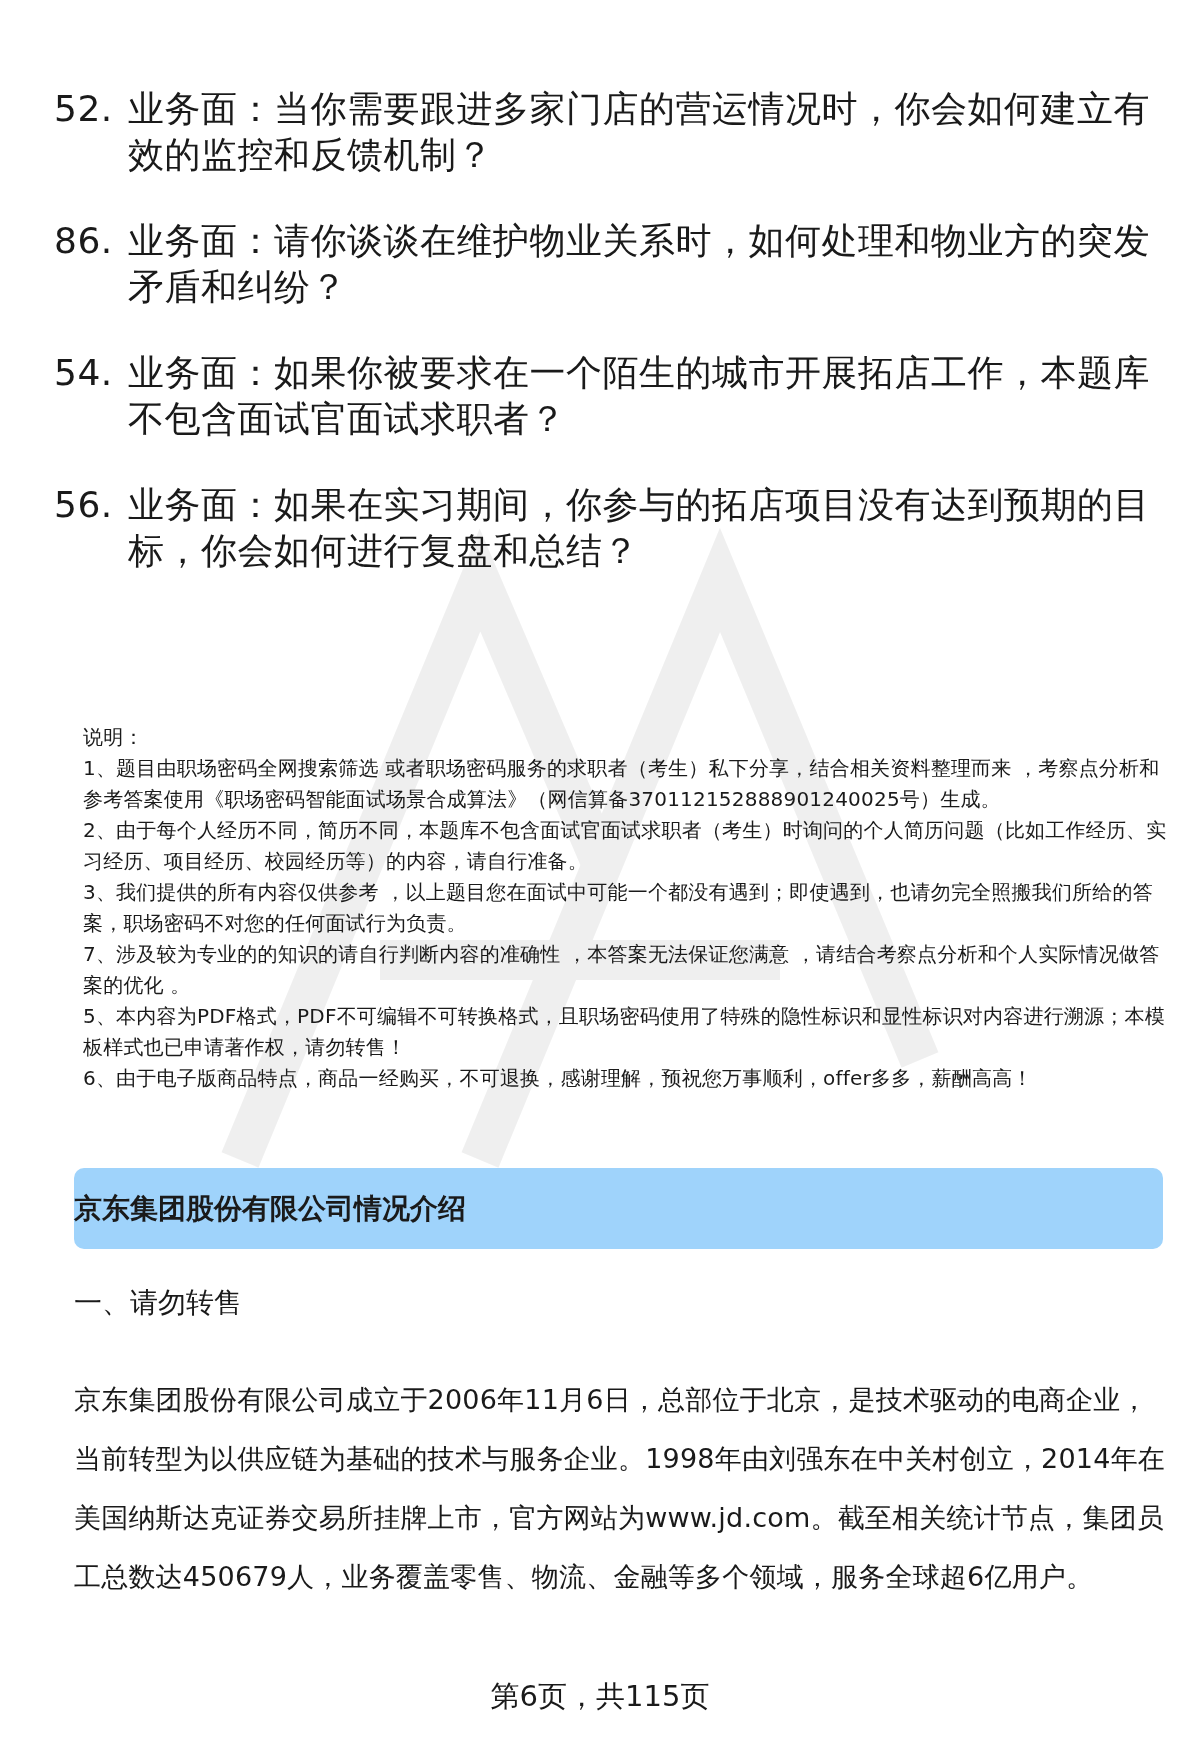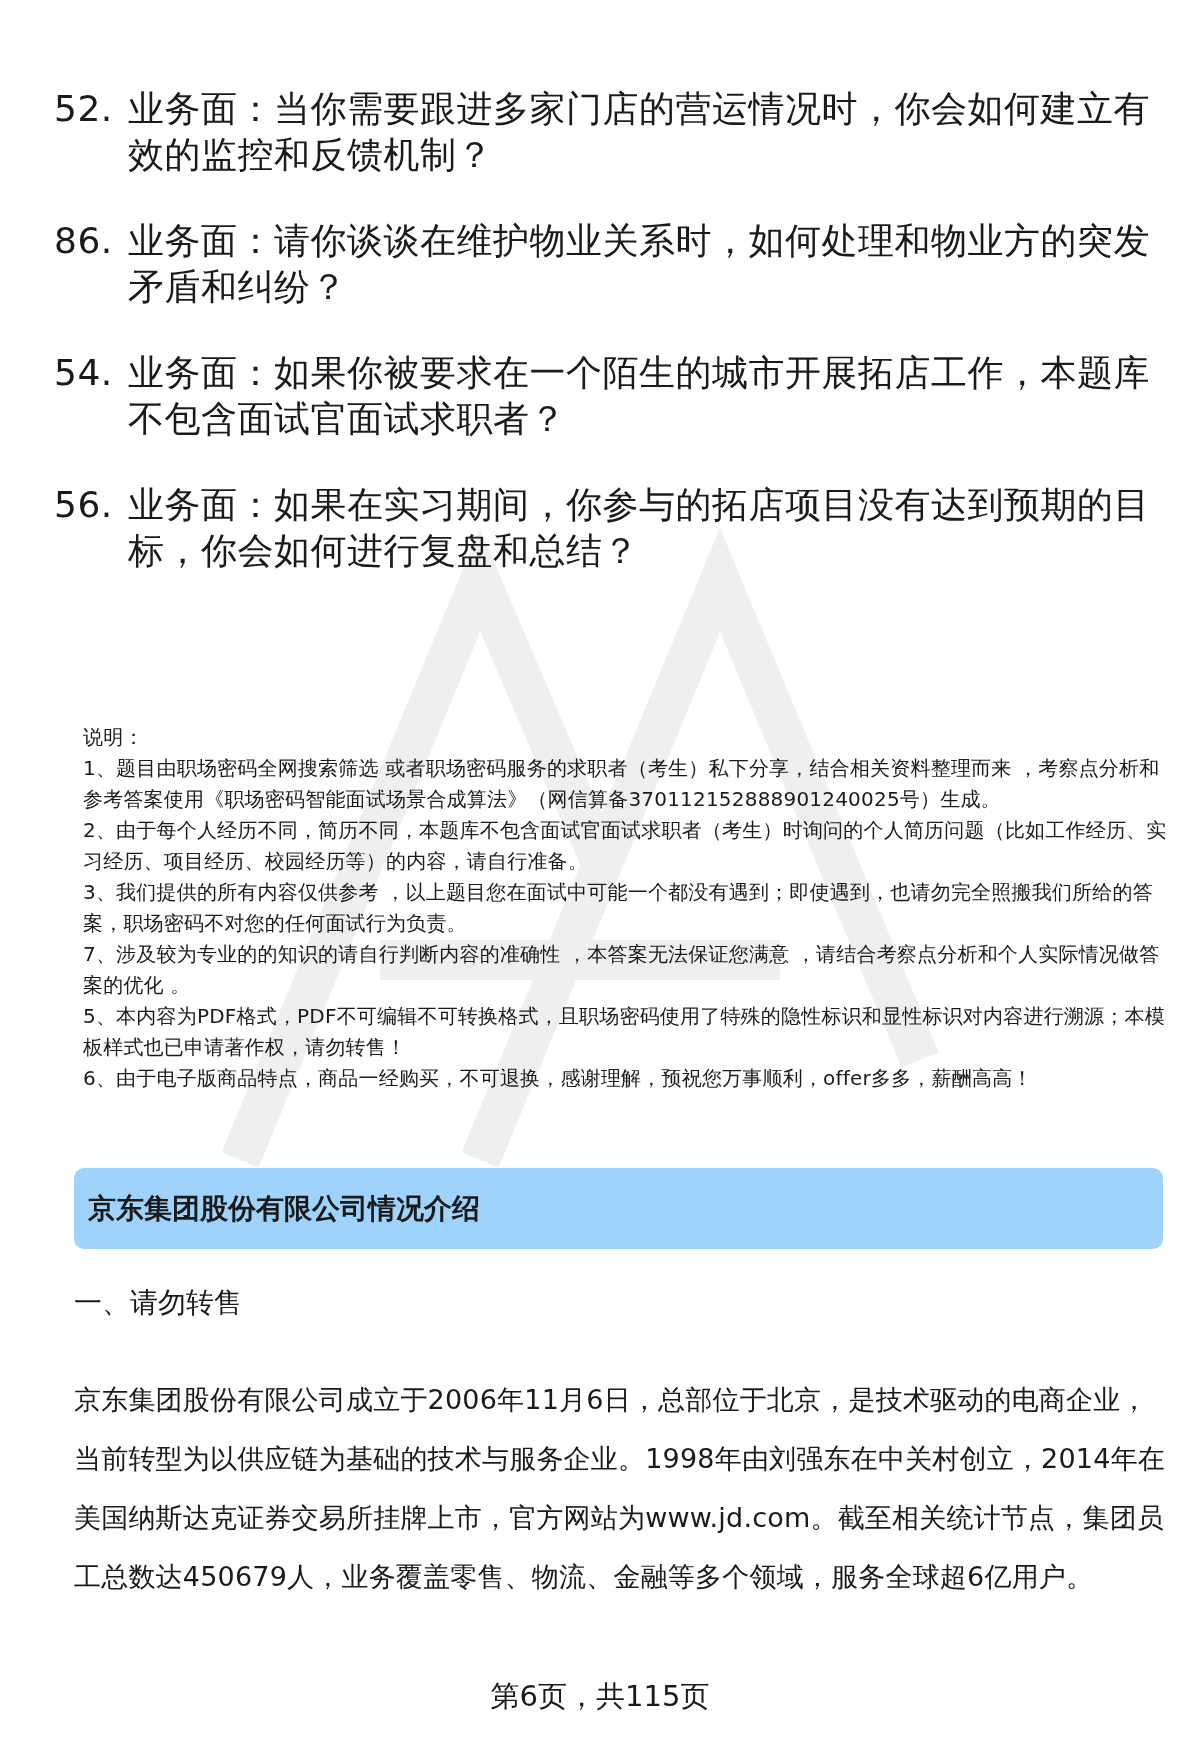--- a/index.html
+++ b/index.html
@@ -6,21 +6,21 @@
   body { width:1200px; height:1755px; background:#ffffff; position:relative; overflow:hidden;
          font-family:"DejaVu Sans","Liberation Sans",sans-serif; color:#1a1a1a; }
   .watermark { position:absolute; left:180px; top:460px; width:800px; height:760px; pointer-events:none; opacity:0.06; }
   .questions { position:absolute; left:54px; top:78px; width:1100px;margin-top:8px; }
   .q { display:flex; font-size:36px; line-height:46px; margin-bottom:40px; letter-spacing:0.5px; }
   .q .num { width:74px; flex:none; }
   .q .txt { flex:1; }
   .notes { position:absolute; left:74px; top:722px; width:1092px; font-size:20px; line-height:31px; letter-spacing:0.2px;margin-left:9px; }
   .notes p { margin:0; }
   .banner { position:absolute; left:74px; top:1168px; width:1089px; height:81px; background:#9fd3fb; border-radius:10px;
-            display:flex; align-items:center; box-sizing:border-box; padding-left:14px; }
+            display:flex; align-items:center; box-sizing:border-box; }
   .banner span { font-size:28px; font-weight:bold; }
   .section-h { position:absolute; left:74px; top:1283px; font-size:28px; line-height:40px; }
   .para { position:absolute; left:74px; top:1370px; width:1092px; font-size:27px; line-height:59px; letter-spacing:0.2px; }
   .footer { position:absolute; left:0; width:1200px; top:1676px; text-align:center; font-size:29px; line-height:40px; }
 </style>
 </head>
 <body>
 
 <svg class="watermark" viewBox="0 0 800 760">
   <g fill="none" stroke="#000" stroke-width="40">

